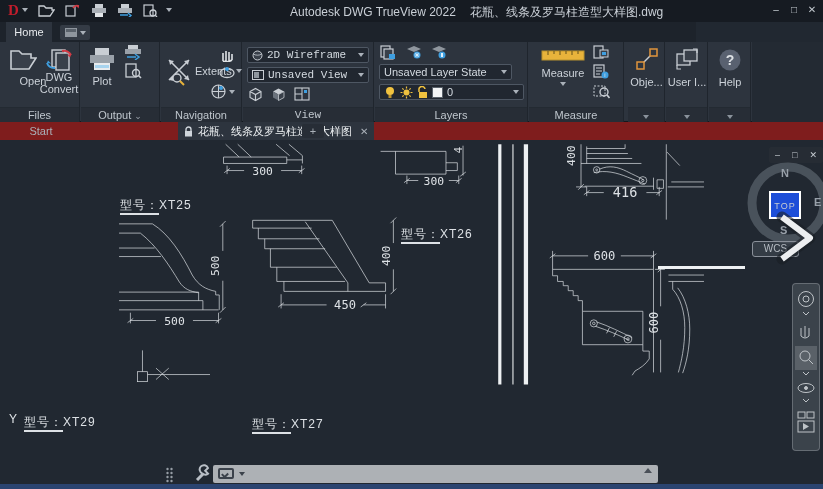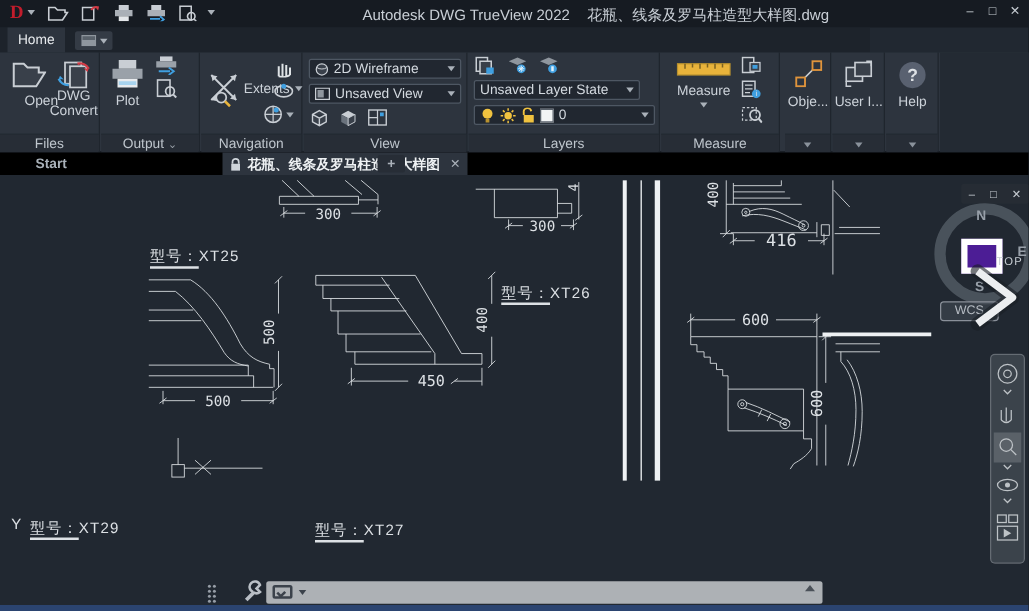--- a/index.html
+++ b/index.html
@@ -26,37 +26,37 @@
             border-top:1px solid #232a32;font-size:11px;color:#bfc6cd;text-align:center;line-height:14px;}
   .rtxt{font-size:11px;color:#ccd2d9;}
   .field{position:absolute;height:16px;background:#212730;border:1px solid #4e5763;border-radius:2px;
             display:flex;align-items:center;font-size:11px;color:#d4dae0;padding:0 4px;gap:4px;}
   .field .grow{flex:1;white-space:nowrap;overflow:hidden;}
   .caret{width:0;height:0;border-left:3.5px solid transparent;border-right:3.5px solid transparent;
             border-top:4px solid #aab1b9;display:inline-block;}
   .vstack{display:flex;flex-direction:column;align-items:center;}
   .dim-caret{border-top-color:#8a929b;}
   
-  #doctabs{left:0;top:122px;width:823px;height:18px;background:#000000;font-weight:bold;}
+  #doctabs{left:0;top:122px;width:823px;height:18px;background:#7f1d1d;}
   #tab-start{left:10px;top:0;width:62px;height:18px;font-size:11px;color:#a9b1b9;text-align:center;line-height:18px;}
   #tab-active{left:178px;top:0;height:18px;background:#2d343e;color:#eef1f3;font-size:11px;
             display:flex;align-items:center;padding:0 6px;gap:5px;}
   #tab-new{left:302px;top:2px;width:22px;height:14px;background:#272d36;border-radius:2px;
             color:#aab1b9;font-size:11px;text-align:center;line-height:14px;}
   
   #canvas{left:0;top:140px;width:823px;height:344px;background:#212831;}
   .cad-label{position:absolute;font-size:12px;color:#dde1e5;white-space:nowrap;letter-spacing:1px;}
   .cad-label .ul{border-bottom:2px solid #dde1e5;padding-bottom:1px;}
   #lbl-xtt04{font-size:15px;letter-spacing:2px;}
   
   #doc-winctrl{left:769px;top:147px;width:54px;height:16px;background:#262c34;border-radius:2px;
             display:flex;align-items:center;justify-content:space-around;font-size:9px;color:#c6ccd2;}
   .vc-letter{position:absolute;font-size:11px;font-weight:bold;color:#98a0a9;}
-  #vc-top{left:769px;top:191px;width:32px;height:28px;background:#4c1d95;border:5px solid #ffffff;
-            font-size:9px;color:#c6ccd2;text-align:center;line-height:26px;letter-spacing:1px;padding-left:23px;}
+  #vc-top{left:769px;top:191px;width:32px;height:28px;background:#1d4ed8;border:2px solid #ffffff;
+            font-size:9px;color:#c6ccd2;text-align:center;line-height:26px;letter-spacing:1px;}
   #wcs{left:752px;top:241px;width:47px;height:16px;border:1px solid #8a9099;border-radius:3px;
             background:rgba(70,76,85,.55);font-size:10px;color:#b6bcc3;text-align:center;line-height:14px;}
   #navbar{left:792px;top:283px;width:28px;height:168px;background:rgba(140,147,155,.25);
             border:1px solid rgba(200,205,210,.3);border-radius:4px;}
   
   #cmd-bar{left:213px;top:465px;width:445px;height:18px;background:rgba(198,201,205,.85);border-radius:2px;}
   #cmd-chip{position:absolute;left:5px;top:3px;width:16px;height:11px;border:2px solid #3b424b;border-radius:2px;}
   #cmd-chip:before{content:"";position:absolute;left:2px;top:2px;width:4px;height:3px;
             border-left:2px solid #3b424b;border-bottom:2px solid #3b424b;transform:rotate(-45deg);}
   #cmd-chip-caret{position:absolute;left:26px;top:7px;}
@@ -216,21 +216,21 @@
         <svg width="15" height="15" viewBox="0 0 15 15">
           <circle cx="7.5" cy="7.5" r="6.5" fill="#39404a" stroke="#c9ced4" stroke-width="1.2"></circle>
           <path d="M1,7.5 h13 M7.5,1 v13" stroke="#c9ced4" stroke-width="1"></path>
           <circle cx="10" cy="4" r="2" fill="#3f9fe0"></circle>
         </svg>
         <span class="caret"></span>
       </div>
       <div class="panel-label">Navigation</div>
     </div>
 
-    <div class="panel" style="left:243px;width:131px;">
+    <div class="panel" style="left:243px;width:131px;font-family:Liberation Mono, monospace;">
       <div class="field" style="left:4px;top:5px;width:122px;">
         <svg width="11" height="11" viewBox="0 0 11 11">
           <circle cx="5.5" cy="5.5" r="4.5" fill="#39404a" stroke="#c9ced4" stroke-width="1"></circle>
           <path d="M1.5,4 a5,3 0 0 0 8,0" fill="none" stroke="#c9ced4" stroke-width="0.8"></path>
         </svg>
         <span class="grow">2D Wireframe</span>
         <span class="caret"></span>
       </div>
       <div class="field" style="left:4px;top:25px;width:122px;">
         <svg width="12" height="10" viewBox="0 0 12 10">

